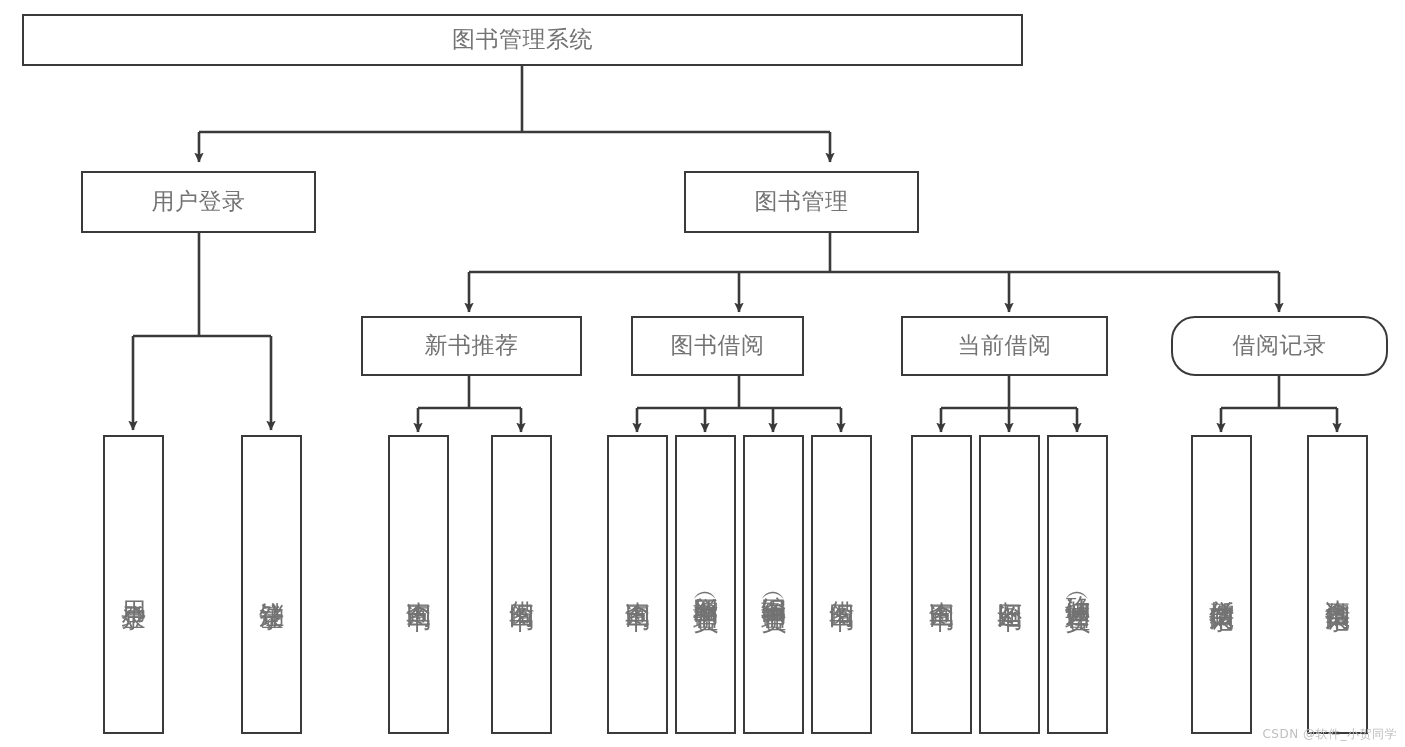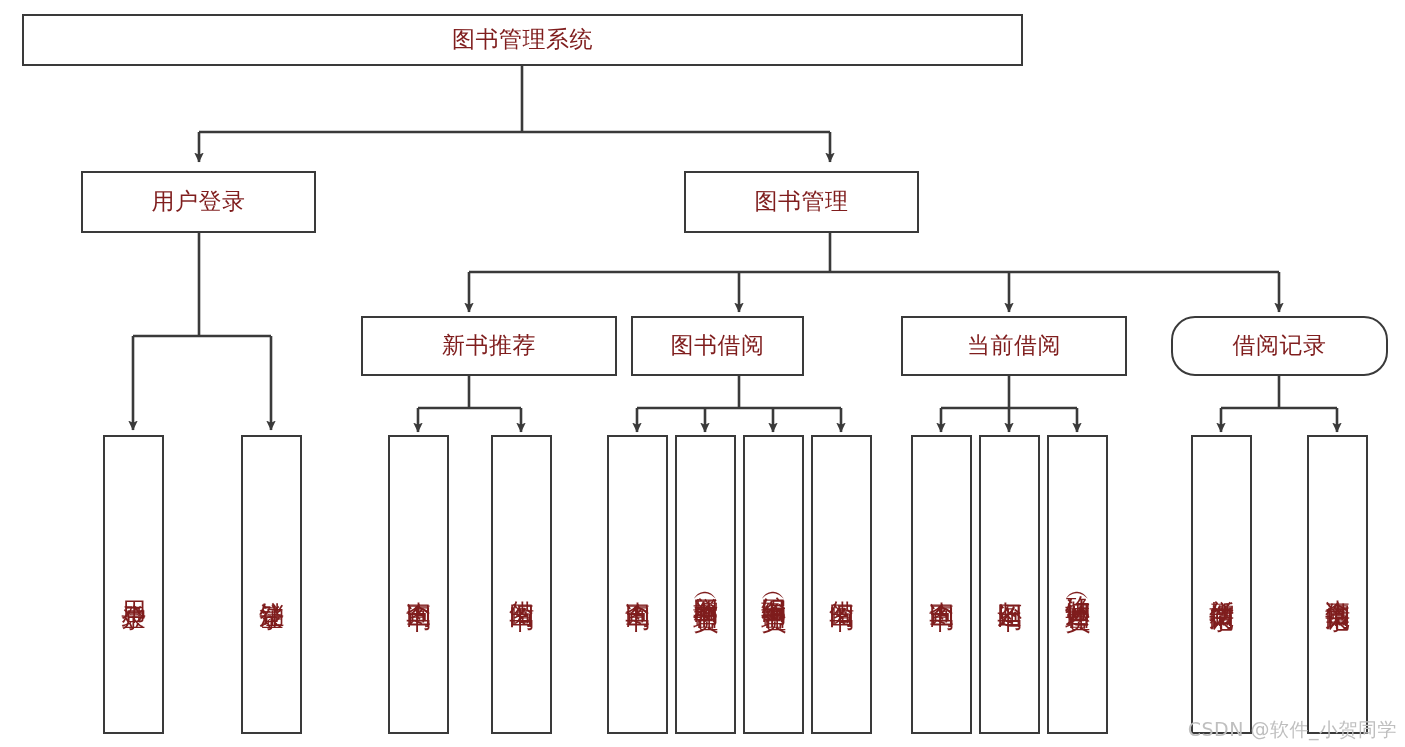--- a/index.html
+++ b/index.html
@@ -32,21 +32,21 @@
     background: #ffffff;
     border: 2.4px solid #3a3a3a;
     display: flex;
     align-items: center;
     justify-content: center;
     color: #2b2b2b;
   }
   .node .label {
     display: block;
     line-height: 1.12;
-    color: #7f1d1d;
+    color: #737373;
   }
   .node.horizontal .label {
     font-size: 23px;
     letter-spacing: 0.5px;
     white-space: nowrap;
   }
   .node.root .label {
     font-size: 23px;
   }
   
@@ -60,21 +60,21 @@
     font-size: 25px;
     line-height: 1.02;
     letter-spacing: 2px;
     white-space: nowrap;
     max-height: 280px;
   }
   .watermark {
     position: absolute;
     right: 8px;
     bottom: 4px;
-    font-size: 19px;
+    font-size: 12px;
     color: #bfbfbf;
     white-space: nowrap;
     letter-spacing: 0.5px;
   }
 </style>
 </head>
 <body>
 
 <div id="canvas">
 
@@ -133,29 +133,29 @@
   </div>
 
   <div class="node horizontal" style="left:81px; top:171px; width:235px; height:62px;">
     <span class="label">用户登录</span>
   </div>
 
   <div class="node horizontal" style="left:684px; top:171px; width:235px; height:62px;">
     <span class="label">图书管理</span>
   </div>
 
-  <div class="node horizontal" style="left:361px; top:316px; width:256px; height:60px;">
+  <div class="node horizontal" style="left:361px; top:316px; width:221px; height:60px;">
     <span class="label">新书推荐</span>
   </div>
 
   <div class="node horizontal" style="left:631px; top:316px; width:173px; height:60px;">
     <span class="label">图书借阅</span>
   </div>
 
-  <div class="node horizontal" style="left:901px; top:316px; width:226px; height:60px;">
+  <div class="node horizontal" style="left:901px; top:316px; width:207px; height:60px;">
     <span class="label">当前借阅</span>
   </div>
 
   <div class="node horizontal" style="left:1171px; top:316px; width:217px; height:60px;border-radius:24px;">
     <span class="label">借阅记录</span>
   </div>
 
   <div class="node vertical" style="left:103px; top:435px; width:61px; height:299px;">
     <span class="label">用户登录</span>
   </div>

